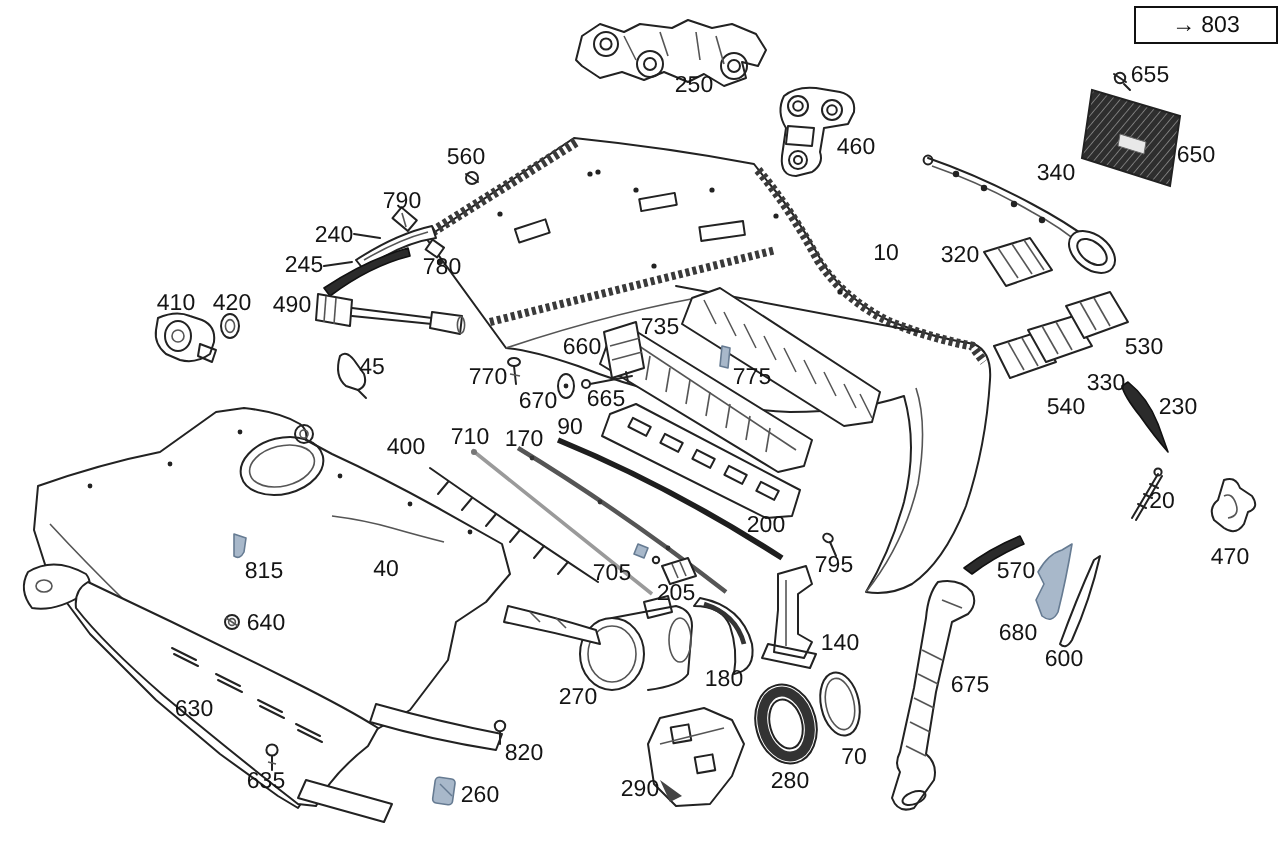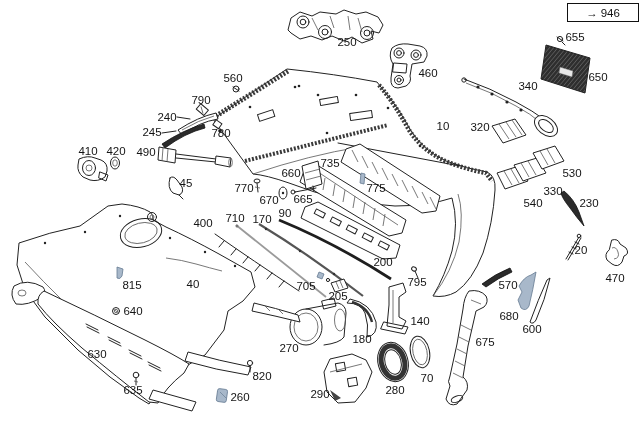--- a/index.html
+++ b/index.html
@@ -430,15 +430,15 @@
         <text x="221" y="137">780</text>
         <text x="201" y="104">790</text>
         <text x="417" y="286">795</text>
         <text x="132" y="289">815</text>
         <text x="262" y="380">820</text>
       </g>
 </svg>
 
 <div class="ref-box">
   <span>→</span>
-      <span>946</span>
+      <span>803</span>
 </div>
 </div>
 
 </body></html>

